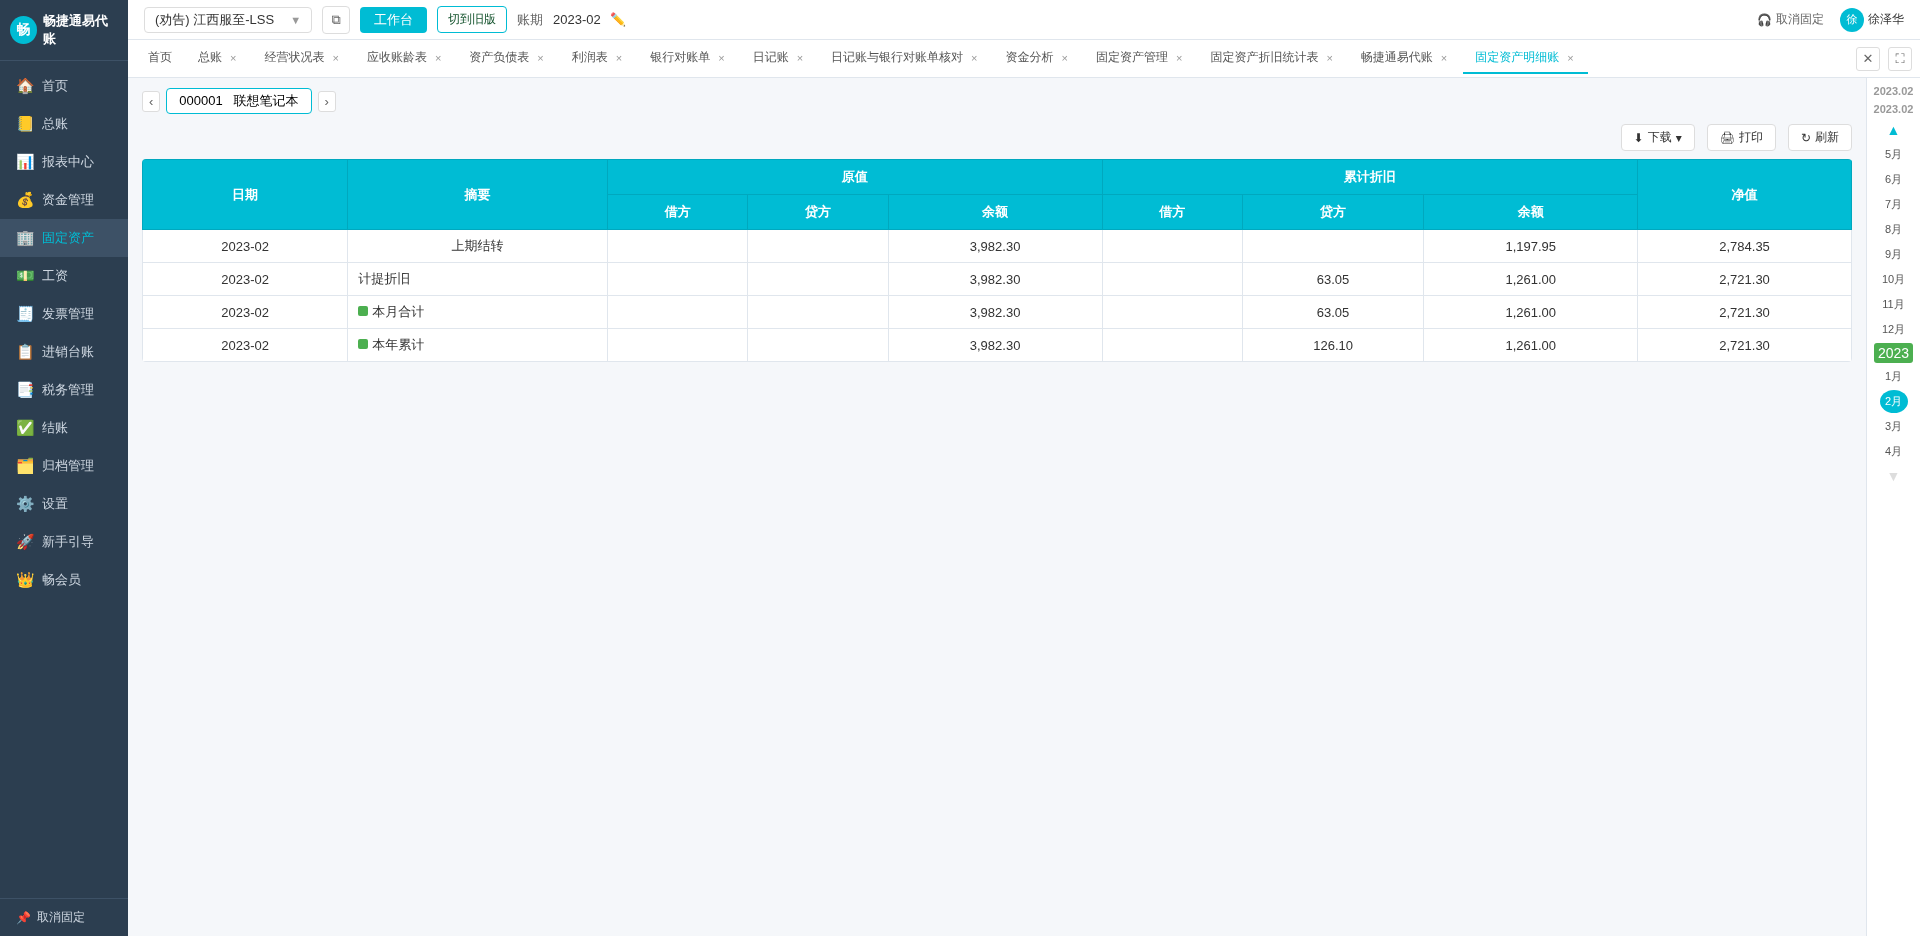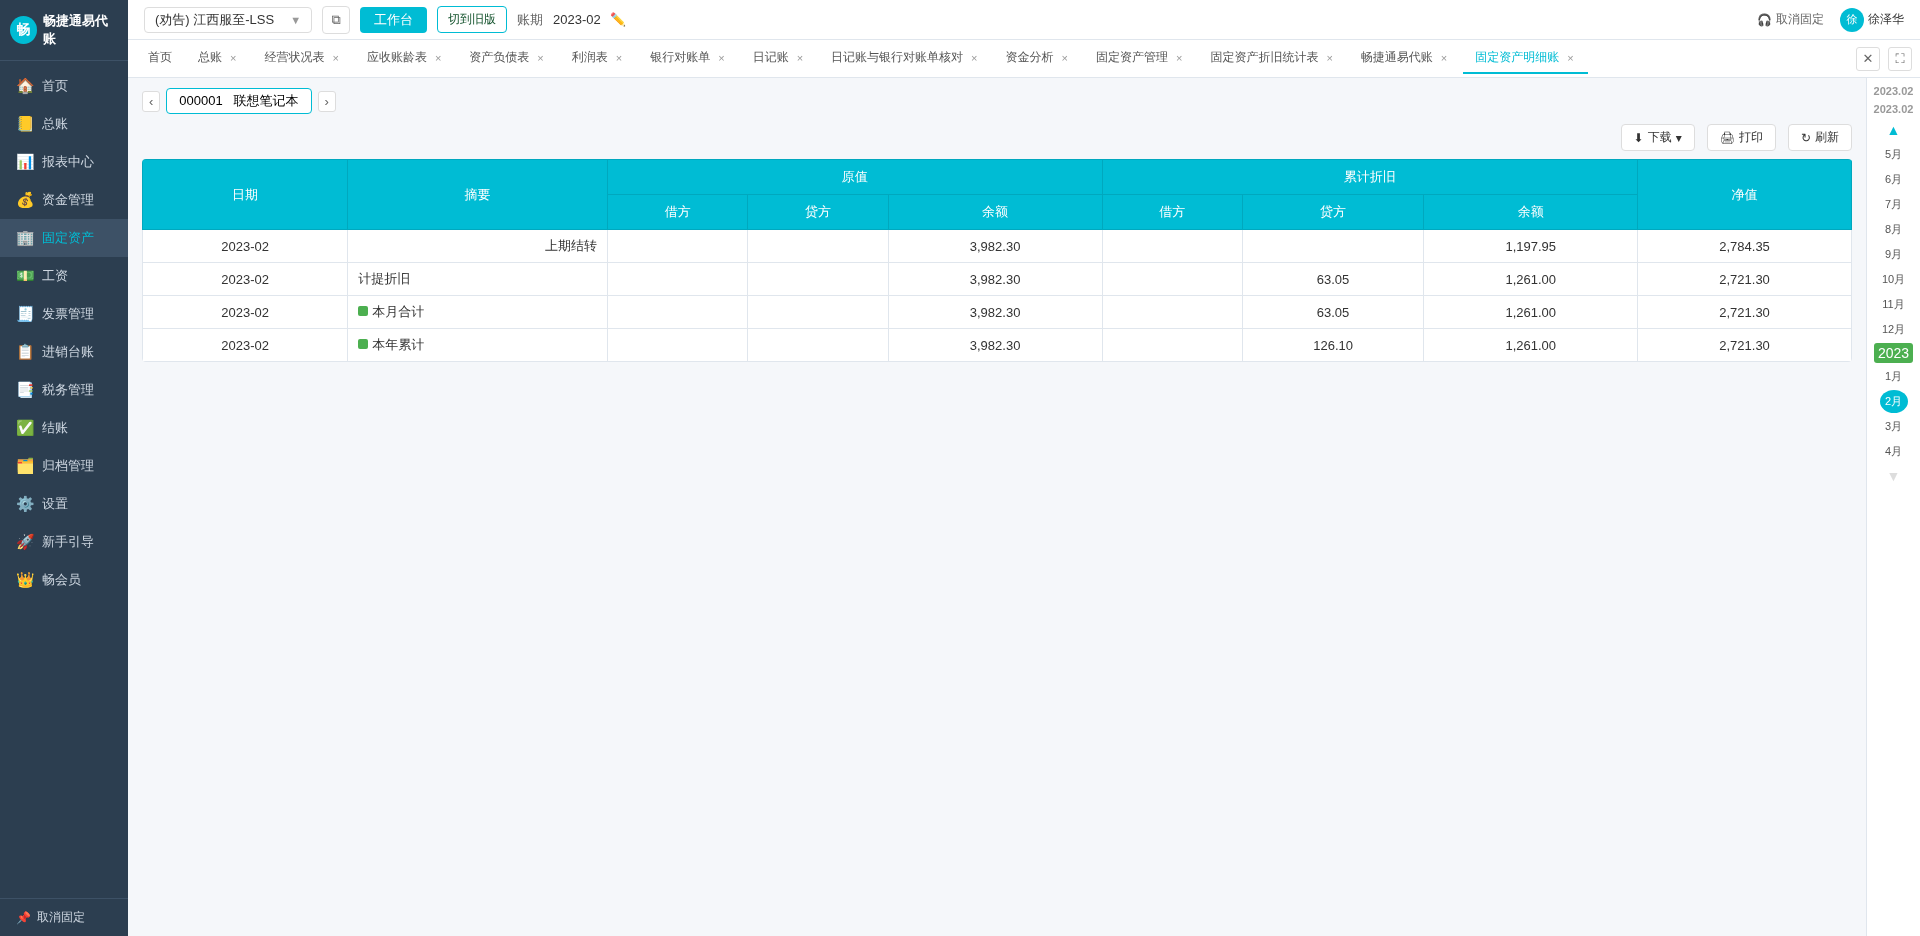--- a/index.html
+++ b/index.html
@@ -222,21 +222,21 @@
       background: #fff;
       border-radius: 4px;
       overflow: hidden;
       font-size: 13px;
     }
     .data-table th {
       background: #00bcd4;
       color: #fff;
       padding: 8px 10px;
       text-align: center;
-      font-weight: 400;
+      font-weight: 700;
       border: 1px solid #00a8be;
     }
     .data-table td {
       padding: 7px 10px;
       border: 1px solid #e0e6ed;
       text-align: center;
       color: #333;
     }
     .data-table .group-header th {
       background: #00bcd4;
@@ -512,21 +512,21 @@
             <th>贷方</th>
             <th>余额</th>
             <th>借方</th>
             <th>贷方</th>
             <th>余额</th>
           </tr>
         </thead>
         <tbody id="table-body">
             <tr>
       <td>2023-02</td>
-      <td style="text-align:right">上期结转</td>
+      <td style="text-align:center">上期结转</td>
       <td></td>
       <td></td>
       <td>3,982.30</td>
       <td></td>
       <td></td>
       <td>1,197.95</td>
       <td>2,784.35</td>
     </tr>
             <tr>
       <td>2023-02</td>

